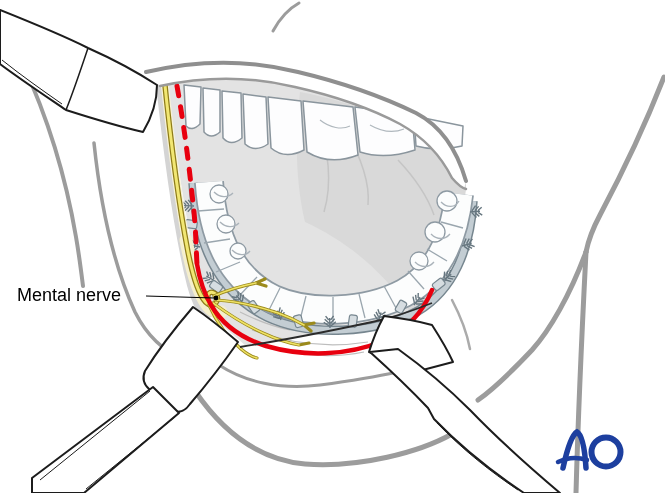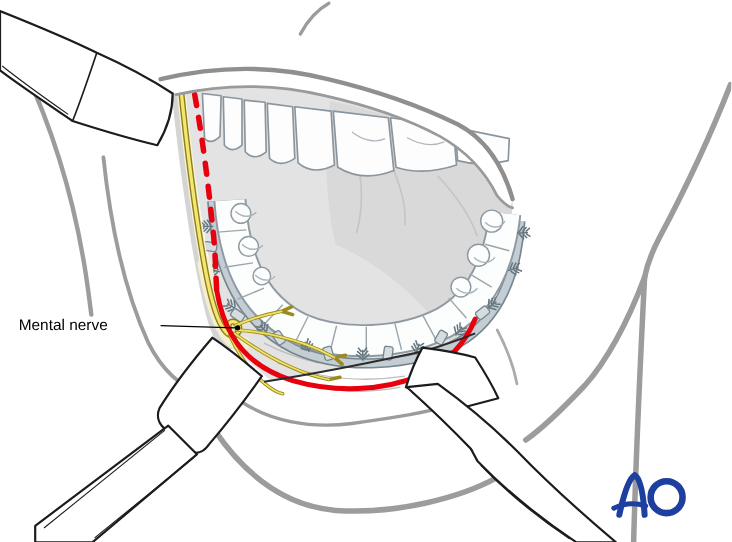--- a/index.html
+++ b/index.html
@@ -7,21 +7,21 @@
     position:relative;
     width:665px;height:493px;
     overflow:hidden;
     background:#fff;
     font-family:"Liberation Sans", sans-serif;
   }
   .stage svg{position:absolute;left:0;top:0;}
   .nerve-label{
     position:absolute;
     left:17px;top:285px;
-    font-size:14px;
+    font-size:18px;
     line-height:20px;
     color:#000;
     white-space:nowrap;
   }
   .visually-hidden{
     position:absolute;width:1px;height:1px;
     overflow:hidden;clip:rect(0 0 0 0);white-space:nowrap;
   }
 </style>
 </head>

